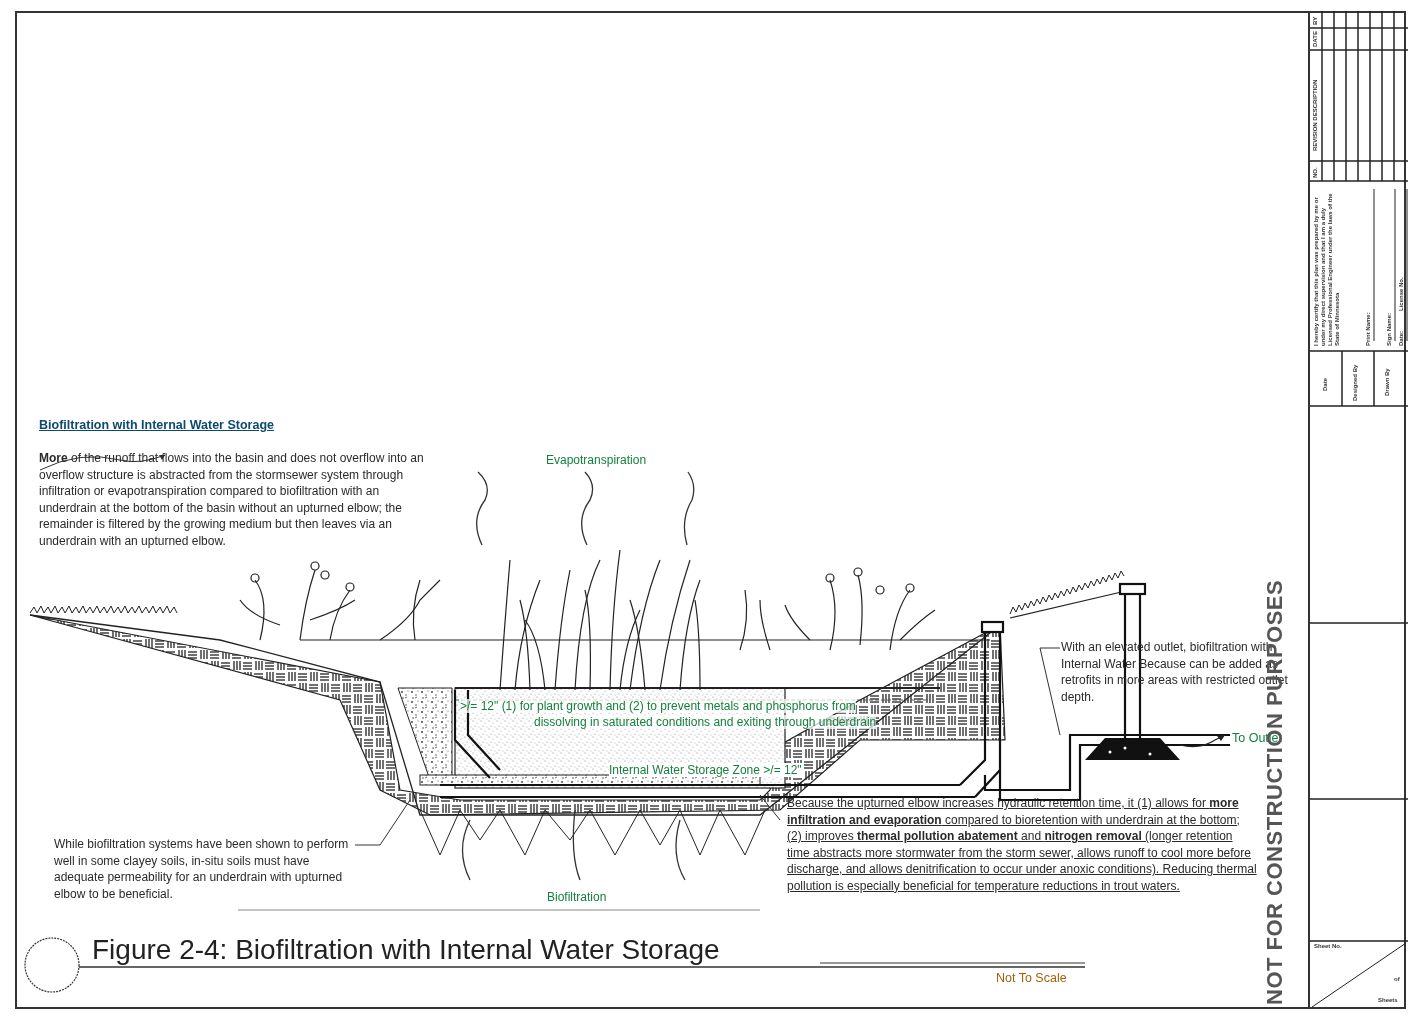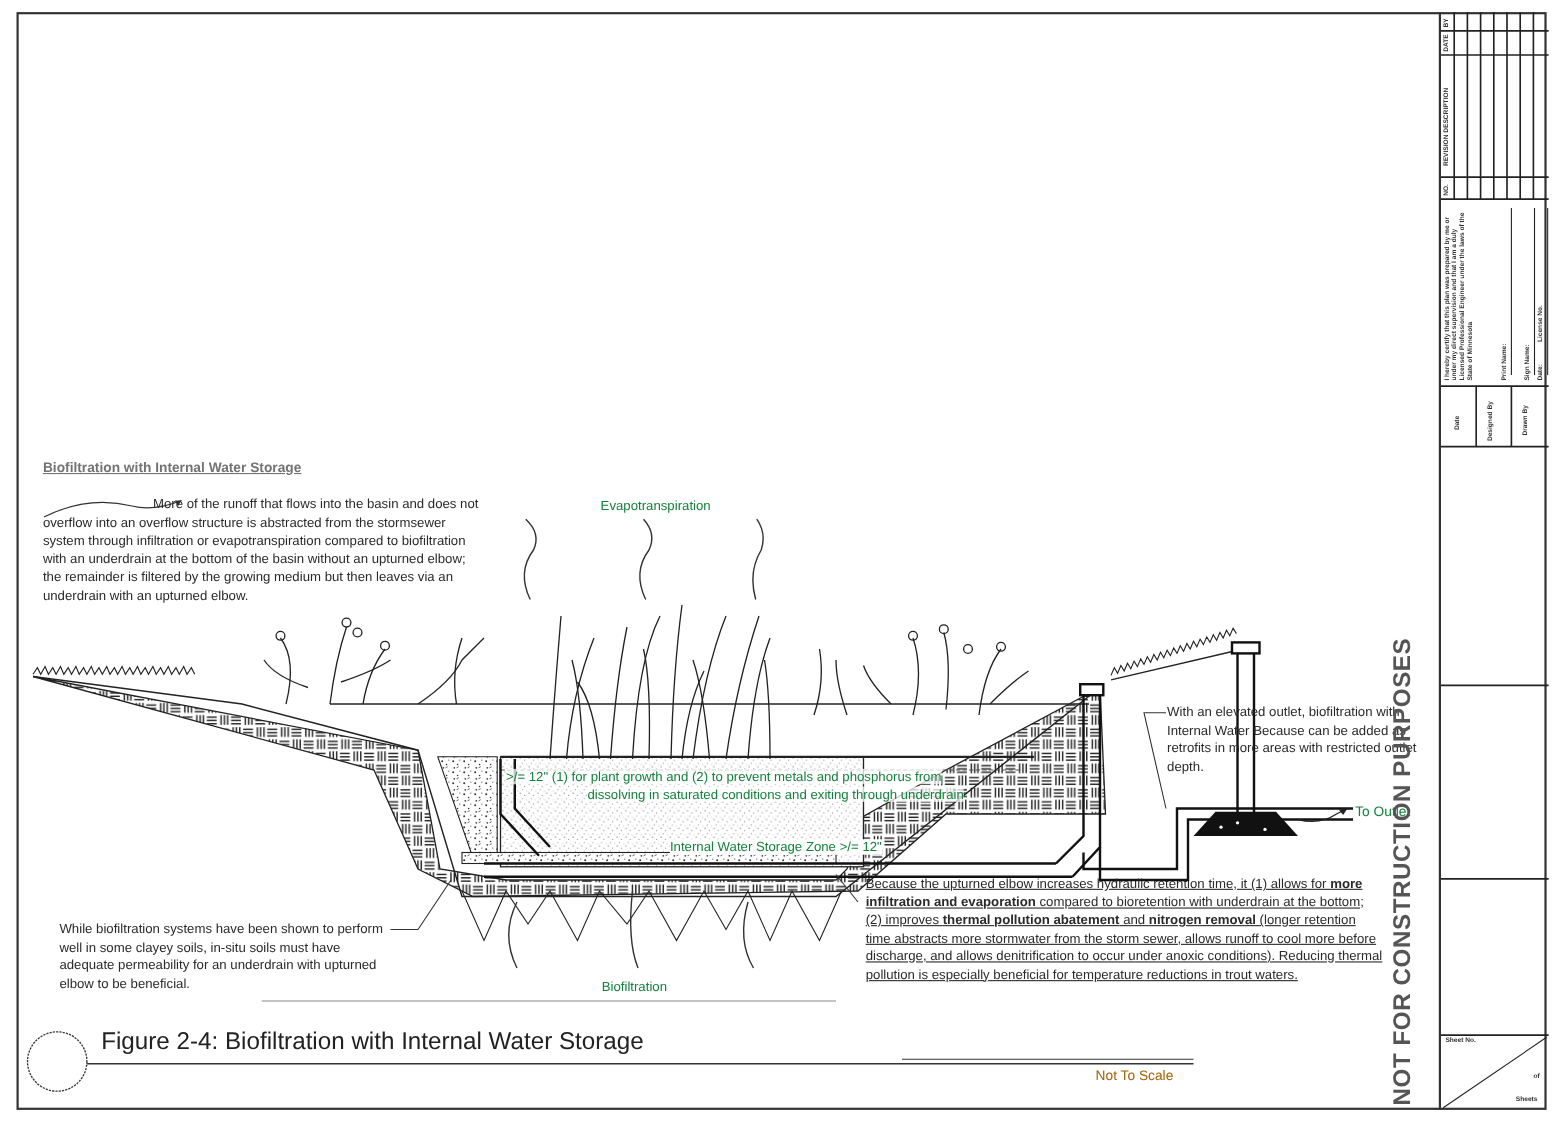--- a/index.html
+++ b/index.html
@@ -1,28 +1,28 @@
 <!DOCTYPE html>
 <html><head>
 <meta charset="utf-8">
 <style>
   html, body { margin:0; padding:0; background:#ffffff; }
   body { width:1416px; height:1022px; position:relative; overflow:hidden; font-family:"Liberation Sans", sans-serif; color:#222; }
   .sheet { position:absolute; left:15px; top:11px; width:1391px; height:998px; border:2px solid #333; box-sizing:border-box; }
   .abs { position:absolute; }
   .txt { font-size:12px; line-height:16.5px; color:#2a2a2a; }
-  .heading { left:39px; top:417px; font-size:12.5px; font-weight:bold; text-decoration:underline; color:#737373; }
+  .heading { left:39px; top:417px; font-size:12.5px; font-weight:bold; text-decoration:underline; color:#0c4a6e; }
   .para1 { left:39px; top:450px; width:400px; }
-  .para1 .lead { font-weight:normal; margin-left:100px; }
+  .para1 .lead { font-weight:bold; }
   .note-right { left:1061px; top:639px; width:230px; }
   .note-left { left:54px; top:836px; width:300px; }
   .note-bottom { left:787px; top:795px; width:470px;text-decoration:underline; }
   .note-bottom b { font-weight:bold; }
   .label { font-size:12px; color:#15803d; white-space:nowrap; }
-  .fig-title { left:92px; top:934px; font-size:22px; color:#222; white-space:nowrap; }
+  .fig-title { left:92px; top:934px; font-size:28px; color:#222; white-space:nowrap; }
   .nts { left:996px; top:971px; font-size:12.5px; color:#a16207; }
   .ncp { position:absolute; left:1262px; top:1005px; transform-origin:left top; transform:rotate(-90deg); font-size:22px; font-weight:bold; color:#555; letter-spacing:0.5px; white-space:nowrap; }
   .tb { position:absolute; left:1308px; top:11px; width:98px; height:998px; border-left:2px solid #333; box-sizing:border-box; }
   .tbtxt { position:absolute; transform-origin:left top; transform:rotate(-90deg); font-size:6px; font-weight:bold; color:#333; white-space:nowrap; }
   svg { position:absolute; left:0; top:0; }
 </style>
 </head>
 <body>
 
 <div class="sheet"></div>

